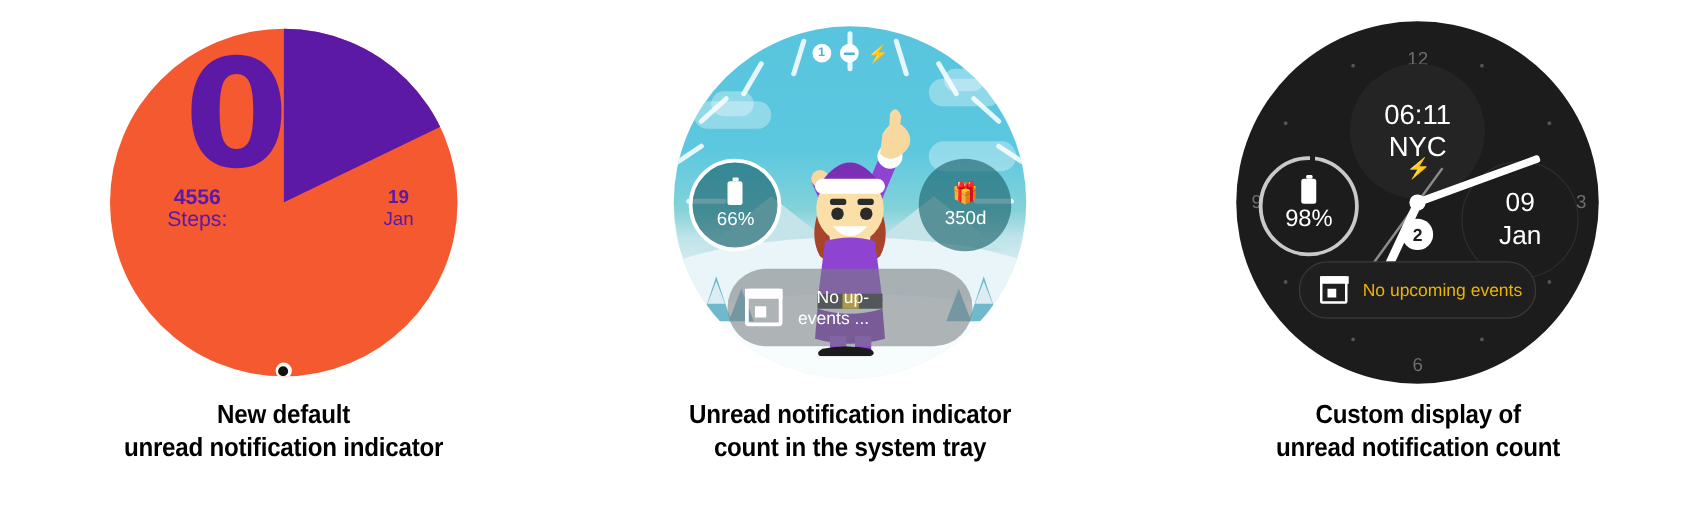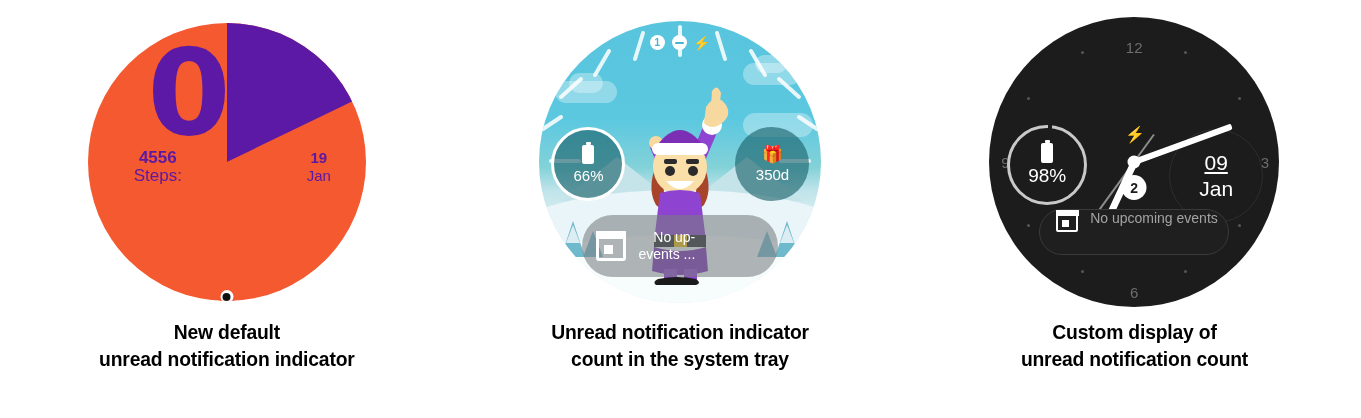--- a/index.html
+++ b/index.html
@@ -255,21 +255,21 @@
     left: 50%; transform: translateX(-50%); top: 34px;
   }
   .w3 .sub.top .t1 { font-size: 22px; line-height: 26px; }
   .w3 .sub.top .t2 { font-size: 22px; line-height: 26px; }
   .w3 .sub.right {
     width: 94px; height: 94px;
     right: 16px; top: 112px;
     background: transparent;
     border: 1px solid #2e2e2e;
   }
-  .w3 .sub.right .t1 { font-size: 21px; line-height: 26px; text-decoration: underline; }
+  .w3 .sub.right .t1 { font-size: 21px; line-height: 26px; }
   .w3 .sub.right .t2 { font-size: 21px; line-height: 26px; }
   .w3 .batt-comp {
     position: absolute; left: 18px; top: 108px;
     width: 80px; height: 80px; border-radius: 50%;
     display: flex; flex-direction: column;
     align-items: center; justify-content: center;
     color: #ffffff;
   }
   .w3 .batt-comp .ring {
     position: absolute; inset: 0;
@@ -303,23 +303,23 @@
     display:flex; align-items:center; justify-content:center;
     z-index: 14;
   }
   .w3 .pill {
     position: absolute; left: 50%; transform: translateX(-50%);
     bottom: 52px;
     width: 190px; height: 46px;
     border-radius: 24px;
     border: 1px solid #3a3a3a;
     background: #1f1f1f;
-    display: flex; gap: 12px;
+    display: flex; align-items: center; gap: 12px;
     padding-left: 16px;
-    color: #a3a3a3; z-index: 12;
+    color: #eab308; z-index: 12;
   }
   .w3 .pill .cal {
     width: 22px; height: 22px; flex: 0 0 auto;
     border: 2.5px solid #ffffff; border-radius: 2px;
     position: relative;
   }
   .w3 .pill .cal::before {
     content:""; position:absolute; left:-2.5px; right:-2.5px; top:-2.5px;
     height: 6px; background:#ffffff;
   }
@@ -507,20 +507,24 @@
 
         <div class="tick" style="left:92px; top:34px;"></div>
         <div class="tick" style="right:92px; top:34px;"></div>
         <div class="tick" style="left:38px; top:80px;"></div>
         <div class="tick" style="right:38px; top:80px;"></div>
         <div class="tick" style="left:38px; bottom:80px;"></div>
         <div class="tick" style="right:38px; bottom:80px;"></div>
         <div class="tick" style="left:92px; bottom:34px;"></div>
         <div class="tick" style="right:92px; bottom:34px;"></div>
 
+        <div class="sub top">
+          <div class="t1">06:11</div>
+          <div class="t2">NYC</div>
+        </div>
 
         <div class="boltbadge">⚡</div>
 
         <div class="sub right">
           <div class="t1">09</div>
           <div class="t2">Jan</div>
         </div>
 
         <div class="batt-comp">
           <div class="ring"></div>

